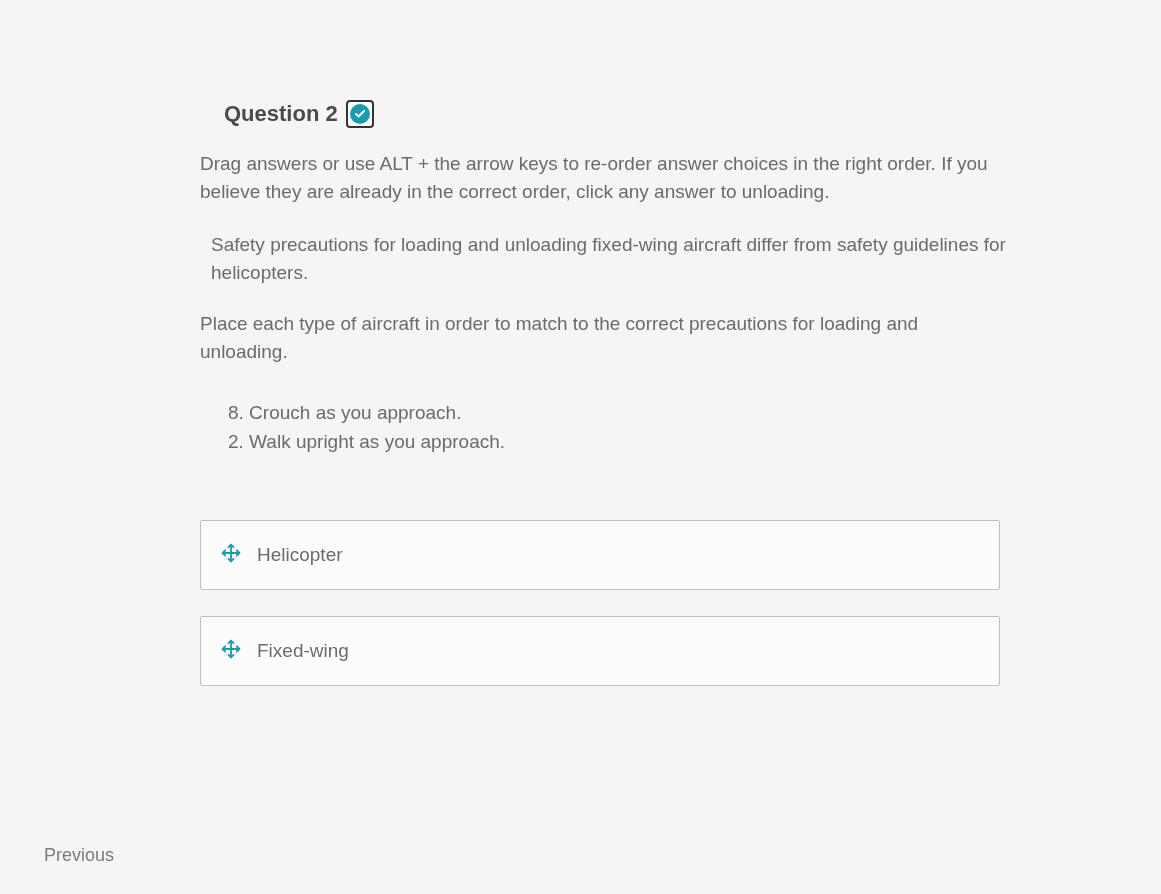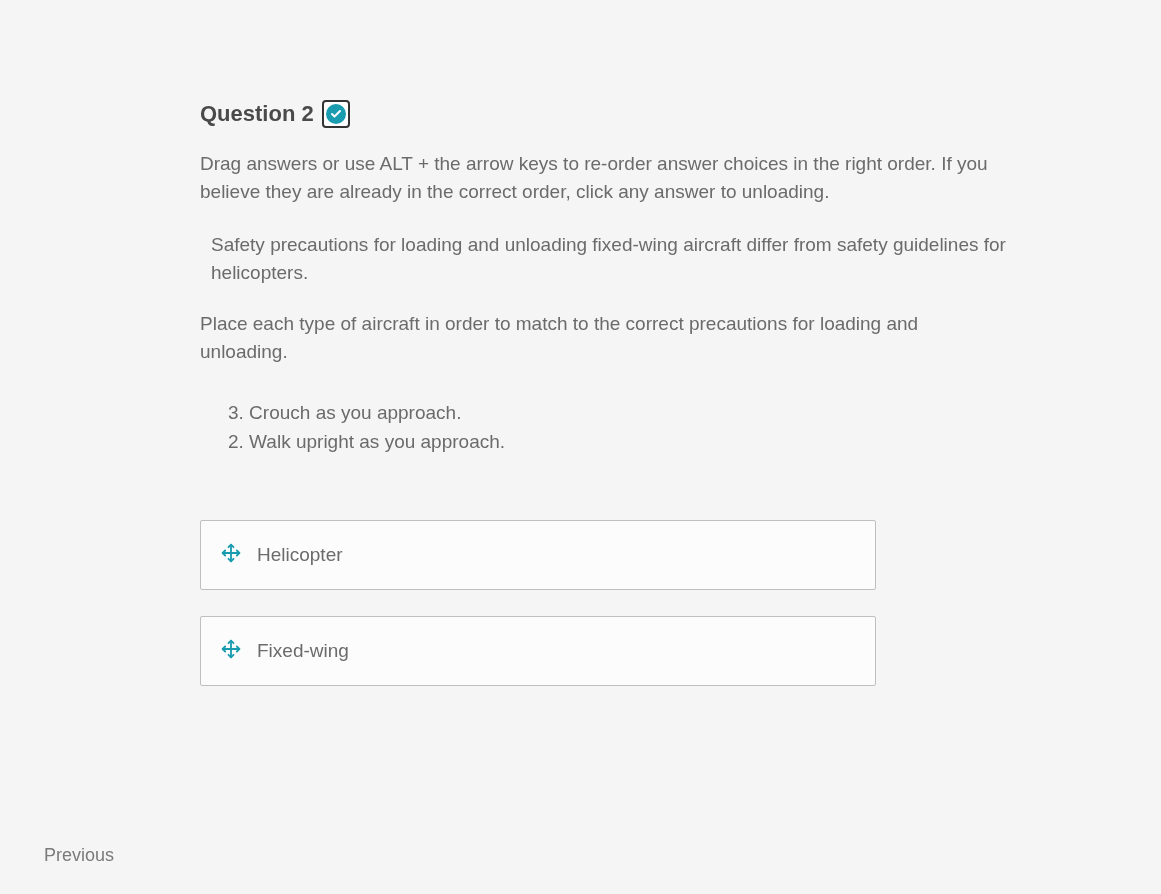--- a/index.html
+++ b/index.html
@@ -20,20 +20,21 @@
       width: 100%;
       height: 100%;
       padding: 100px 130px 0 200px;
       position: relative;
     }
     .question-header {
       display: flex;
       align-items: center;
       gap: 8px;
       margin-bottom: 22px;
+      margin-left: 24px;
     }
     .question-title {
       font-size: 22px;
       font-weight: 700;
       color: #4a4a4a;
     }
     .check-badge {
       width: 28px;
       height: 28px;
       border: 2px solid #333;
@@ -88,21 +89,21 @@
     }
     .answer-box {
       border: 1px solid #bfbfbf;
       background: #fcfcfc;
       border-radius: 2px;
       padding: 22px 20px;
       margin-bottom: 26px;
       display: flex;
       align-items: center;
       gap: 16px;
-      width: 676px;
+      width: 800px;
       cursor: grab;
     }
     .move-icon {
       color: #1a9cb0;
       flex-shrink: 0;
     }
     .answer-label {
       font-size: 19px;
       color: #6b6b6b;
     }
@@ -131,21 +132,21 @@
     </span>
   </div>
 
   <p class="instructions">Drag answers or use ALT + the arrow keys to re-order answer choices in the right order. If you believe they are already in the correct order, click any answer to unloading.</p>
 
   <p class="stem1">Safety precautions for loading and unloading fixed-wing aircraft differ from safety guidelines for helicopters.</p>
 
   <p class="stem2">Place each type of aircraft in order to match to the correct precautions for loading and unloading.</p>
 
   <div class="numbered-list">
-    <div>3. Crouch as you approach.</div>
+    <div>8. Crouch as you approach.</div>
     <div>2. Walk upright as you approach.</div>
   </div>
 
   <div class="answer-box">
     <span class="move-icon">
       <svg width="20" height="20" viewBox="0 0 24 24" fill="none" stroke="#1a9cb0" stroke-width="2.2" stroke-linecap="round" stroke-linejoin="round">
         <polyline points="5 9 2 12 5 15"></polyline>
         <polyline points="9 5 12 2 15 5"></polyline>
         <polyline points="15 19 12 22 9 19"></polyline>
         <polyline points="19 9 22 12 19 15"></polyline>

